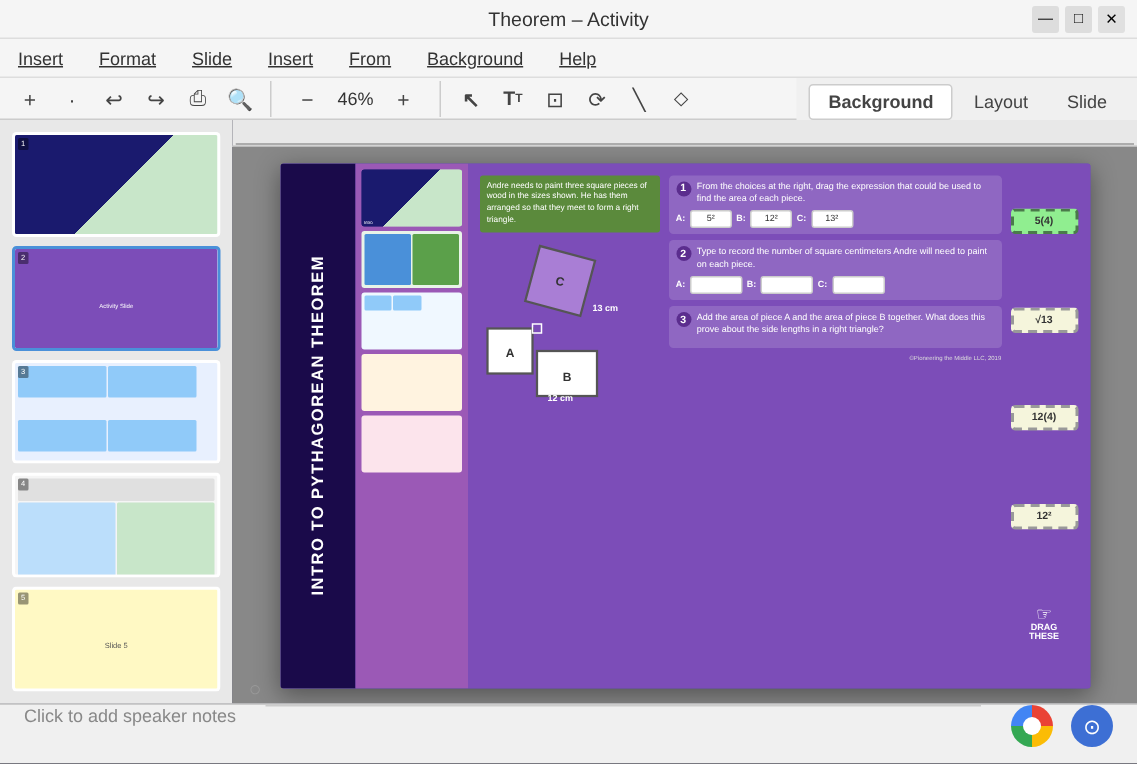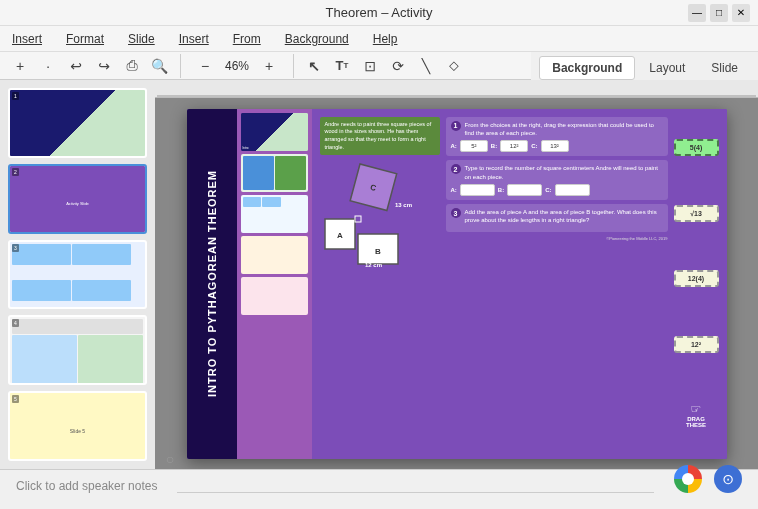--- a/index.html
+++ b/index.html
@@ -338,23 +338,23 @@
     
     .bottom-bar {
       position: absolute;
       bottom: 0;
       left: 0;
       right: 0;
       height: 40px;
       background: #f0f0f0;
       border-top: 1px solid #ccc;
       display: flex;
-      align-items: flex-end;
+      align-items: flex-start;
       justify-content: space-between;
-      padding: 16px 16px;
+      padding: 0 16px;
     }
 
     .speaker-notes {
       font-size: 12px;
       color: #888;
       cursor: text;
     }
 
     .bottom-icons {
       display: flex;

